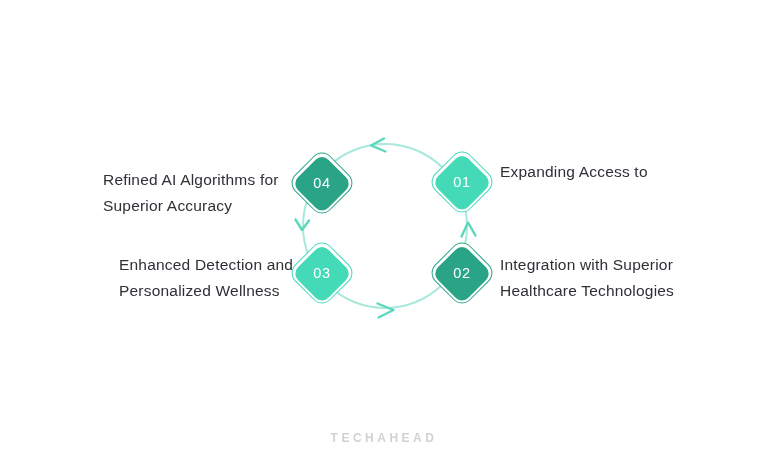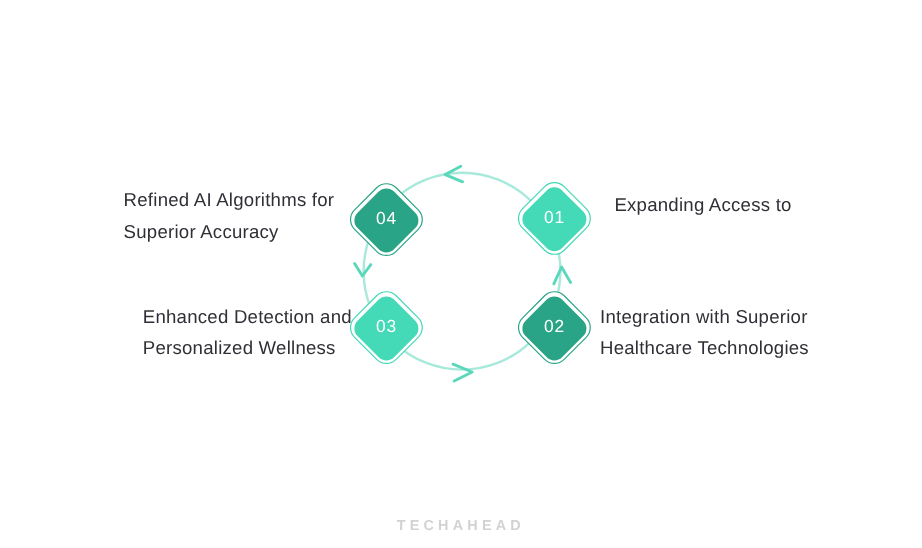--- a/index.html
+++ b/index.html
@@ -45,23 +45,23 @@
 
   
   .label {
     position: absolute;
     font-size: 15.5px;
     font-weight: 500;
     line-height: 26px;
     letter-spacing: 0.2px;
     white-space: nowrap;
   }
-  .label.tl { left: 103px; top: 155px; }
+  .label.tl { left: 103px; top: 167px; }
   .label.bl { left: 119px; top: 252px; }
-  .label.tr { left: 512px; top: 159px; }
+  .label.tr { left: 500px; top: 159px; }
   .label.br { left: 500px; top: 252px; }
 
   
   .logo {
     position: absolute;
     left: 50%;
     top: 431px;
     transform: translateX(-50%);
     font-size: 12px;
     font-weight: 700;

